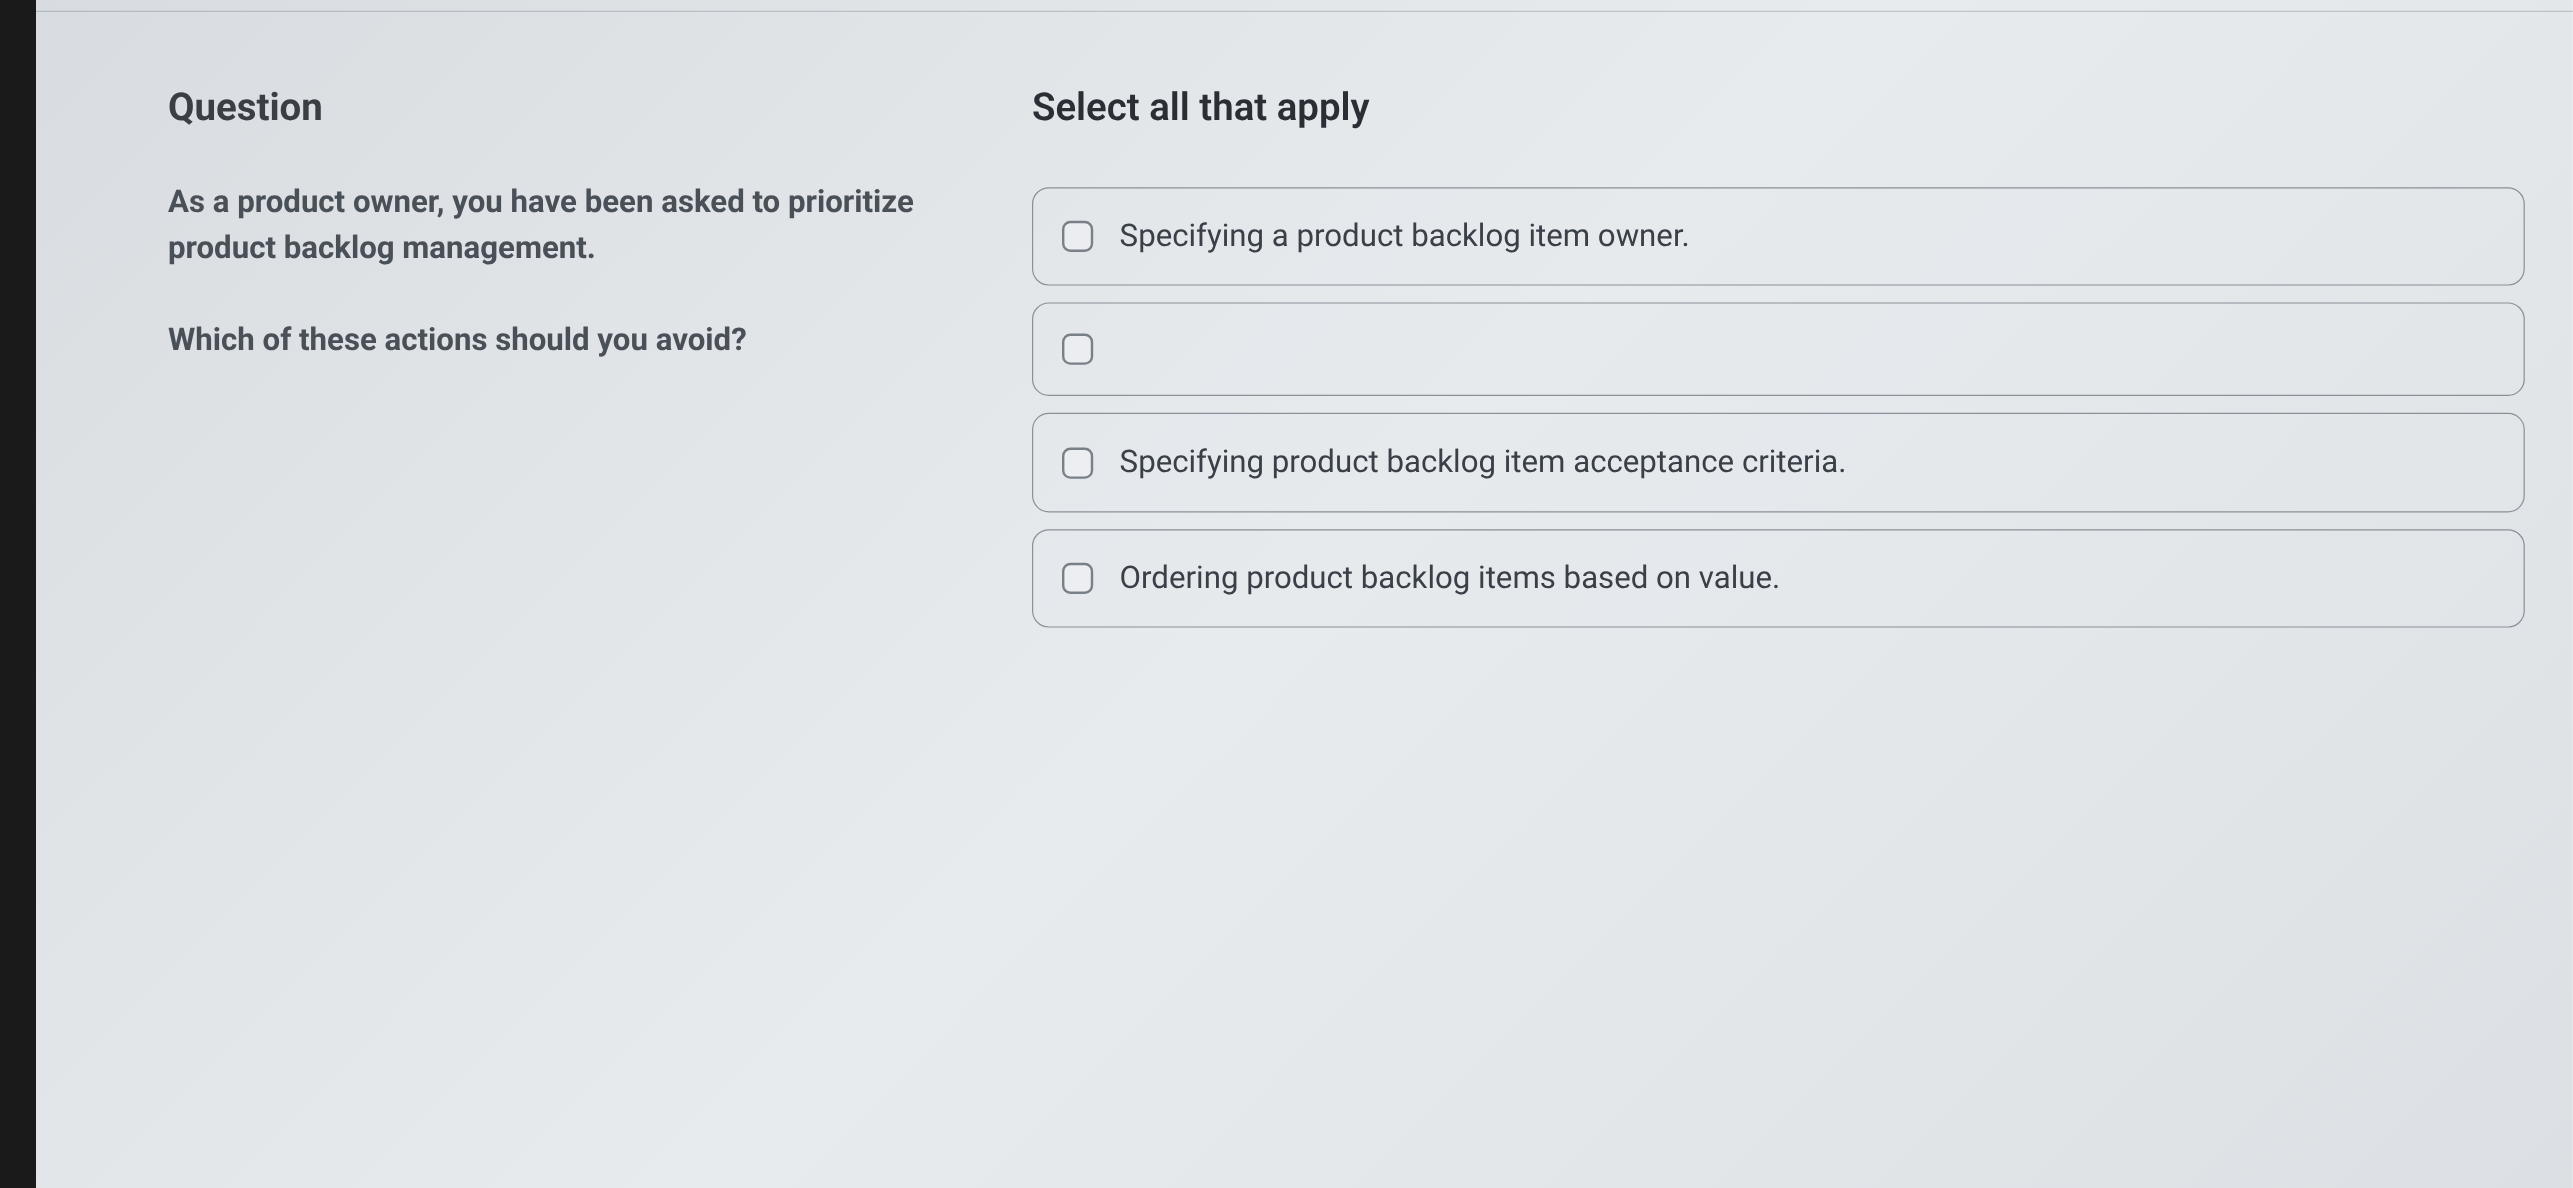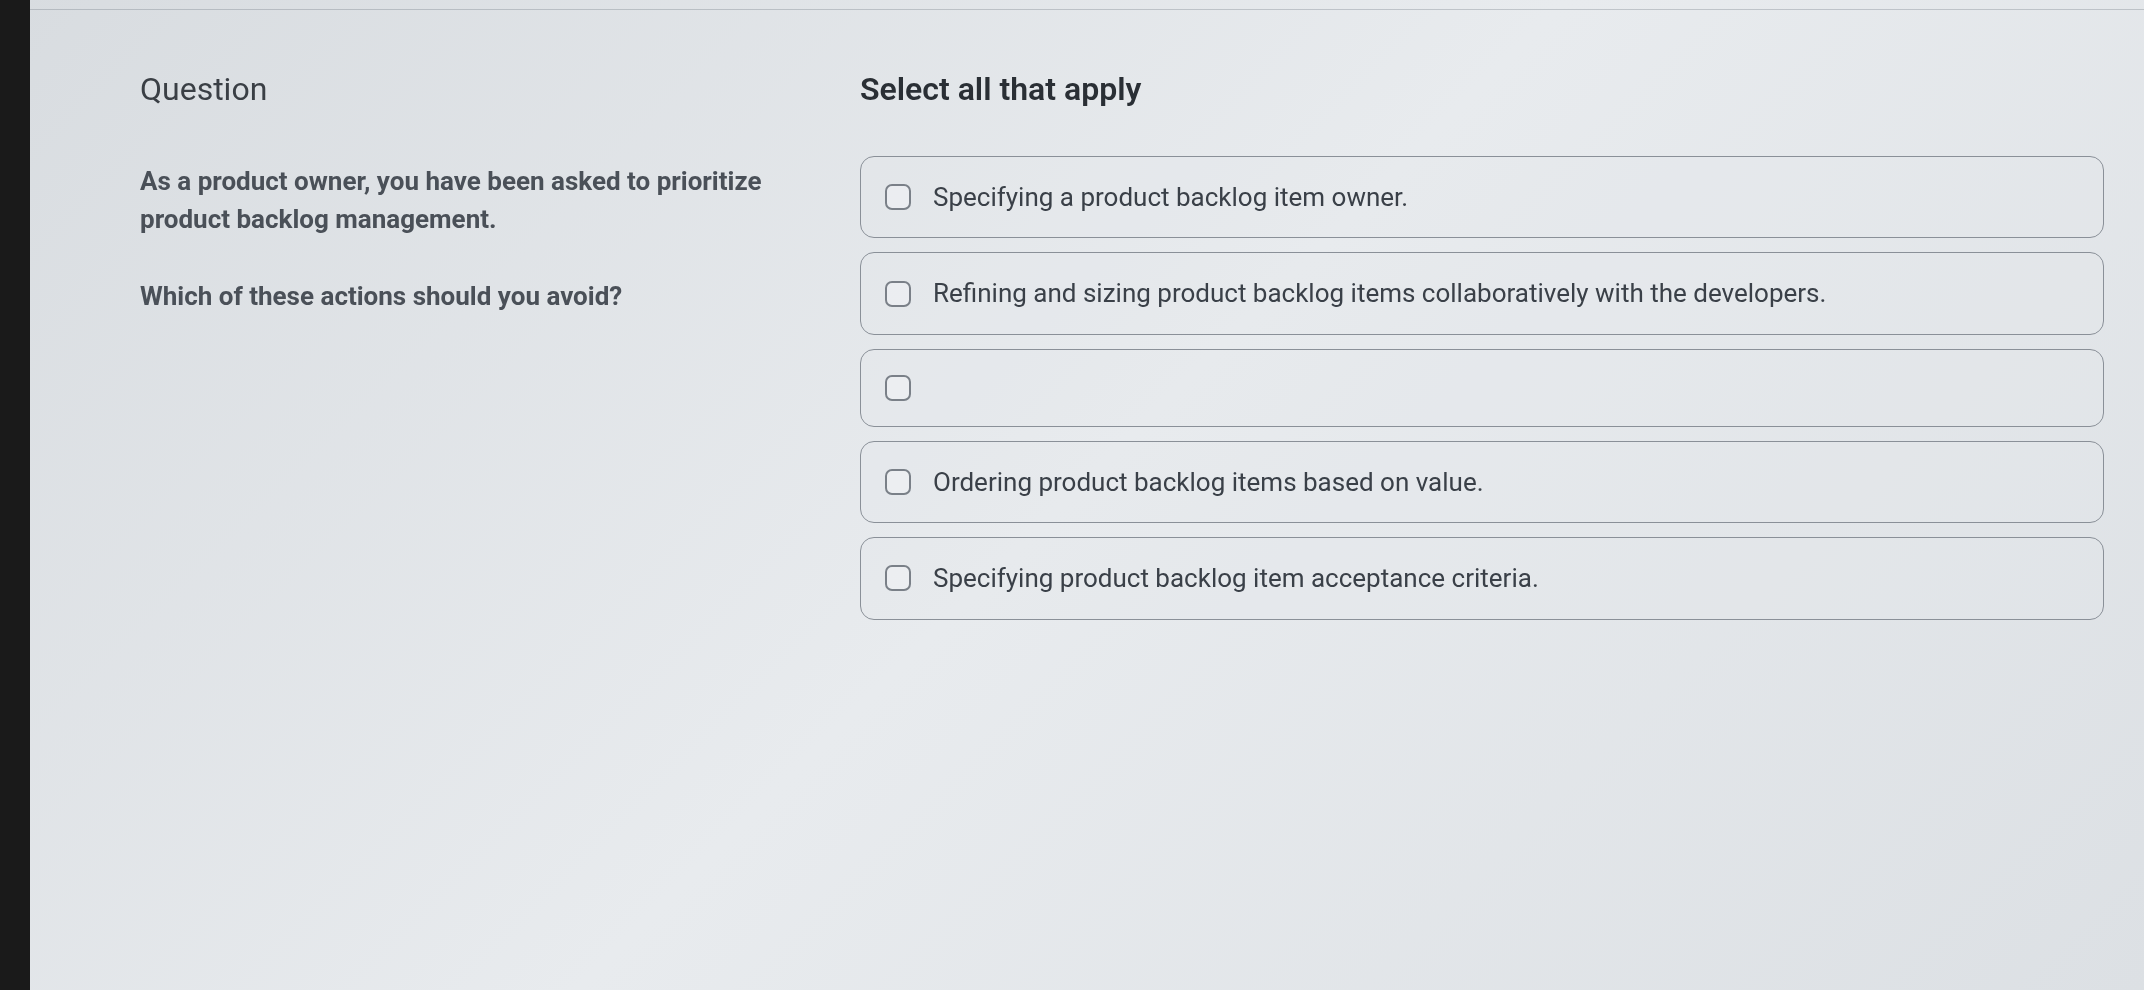--- a/index.html
+++ b/index.html
@@ -45,23 +45,23 @@
       padding: 50px 0 0 110px;
     }
 
     .question-panel {
       width: 720px;
       padding-right: 40px;
     }
 
     .question-heading {
       font-size: 32px;
-      font-weight: 400;
+      font-weight: 700;
       color: #3a3f45;
-      margin-bottom: 55px;
+      margin-bottom: 43px;
     }
 
     .question-text {
       font-size: 26px;
       font-weight: 700;
       color: #4a5058;
       line-height: 1.45;
       margin-bottom: 40px;
     }
 
@@ -122,35 +122,31 @@
   </div>
 
   <div class="answers-panel">
     <h2 class="answers-heading">Select all that apply</h2>
 
     <div class="option-row">
       <div class="checkbox"></div>
       <span class="option-label">Specifying a product backlog item owner.</span>
     </div>
 
-    <div class="option-row">
-      <div class="checkbox"></div>
-      <span class="option-label">Refining and sizing product backlog items collaboratively with the developers.</span>
-    </div>
 
 
     <div class="option-row">
       <div class="checkbox"></div>
     </div>
 
     <div class="option-row">
       <div class="checkbox"></div>
-      <span class="option-label">Ordering product backlog items based on value.</span>
+      <span class="option-label">Specifying product backlog item acceptance criteria.</span>
     </div>
 
     <div class="option-row">
       <div class="checkbox"></div>
-      <span class="option-label">Specifying product backlog item acceptance criteria.</span>
+      <span class="option-label">Ordering product backlog items based on value.</span>
     </div>
 
   </div>
 
 </div>
 
 </body></html>

